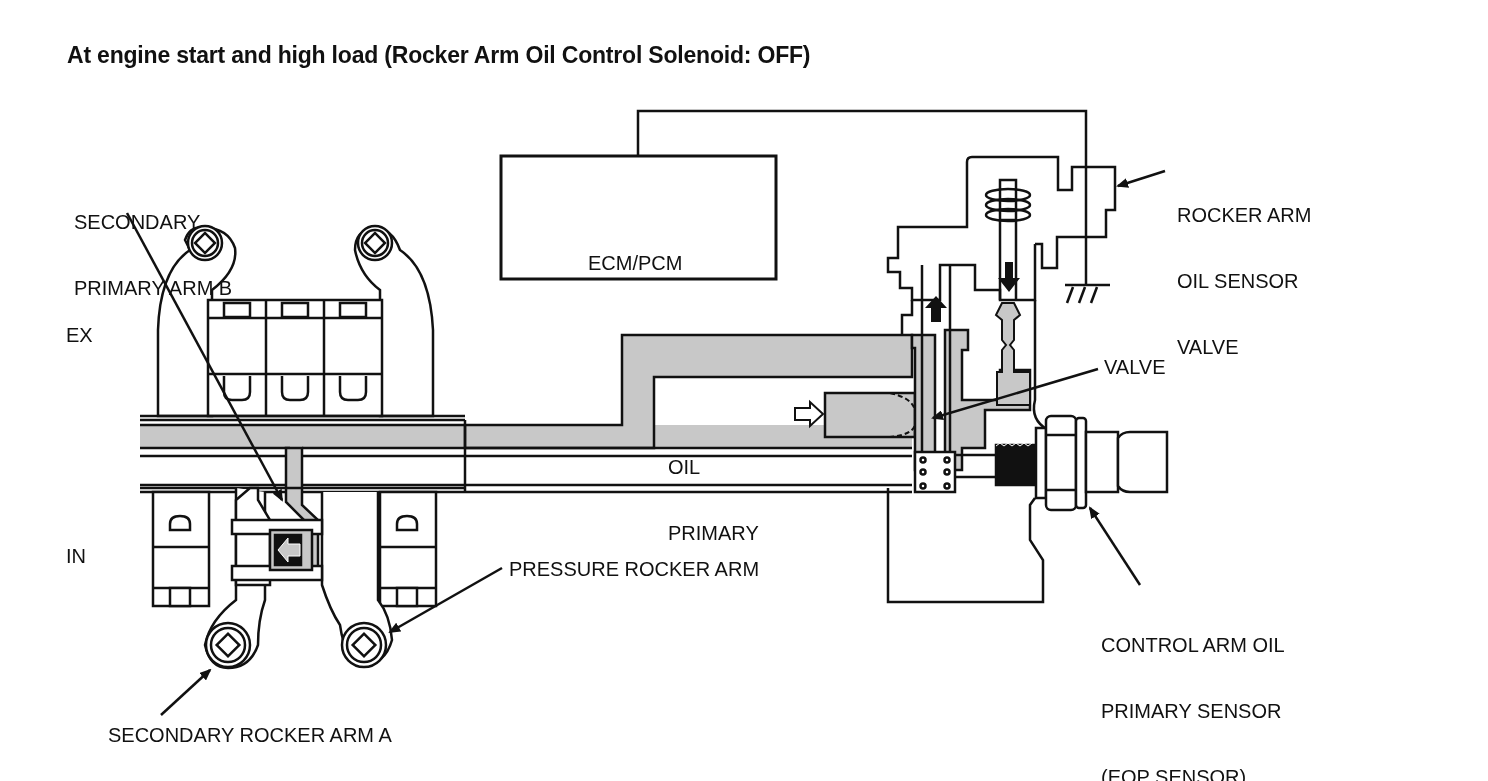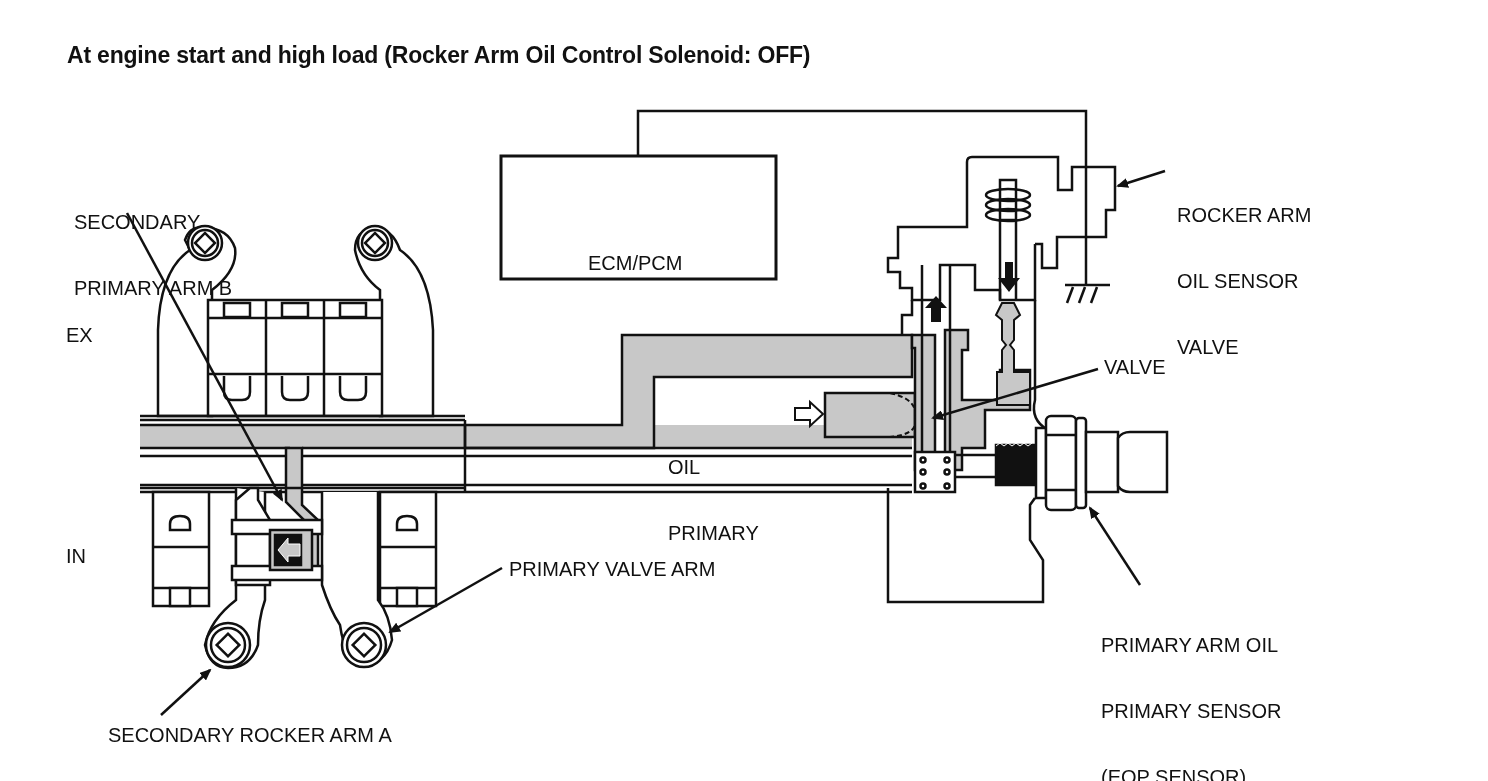--- a/index.html
+++ b/index.html
@@ -186,19 +186,19 @@
   <div>OIL SENSOR</div>
   <div>VALVE</div>
 </div>
 <div class="lbl-plain" style="left:66px; top:324px;">EX</div>
 <div class="lbl-plain" style="left:66px; top:545px;">IN</div>
 <div class="lbl-plain" style="left:1104px; top:356px;">VALVE</div>
 <div class="lbl-plain" style="left:668px; top:412px;">
   <div>OIL</div>
   <div>PRIMARY</div>
 </div>
-<div class="lbl-plain" style="left:509px; top:558px;">PRIMARY VALVE ARM</div>
+<div class="lbl-plain" style="left:509px; top:558px;">PRESSURE ROCKER ARM</div>
 <div class="lbl-plain" style="left:1101px; top:590px;">
-  <div>PRIMARY ARM OIL</div>
+  <div>CONTROL ARM OIL</div>
   <div>PRIMARY SENSOR</div>
   <div>(EOP SENSOR)</div>
 </div>
 <div class="lbl-plain" style="left:108px; top:724px;">SECONDARY ROCKER ARM A</div>
 
 </body></html>

